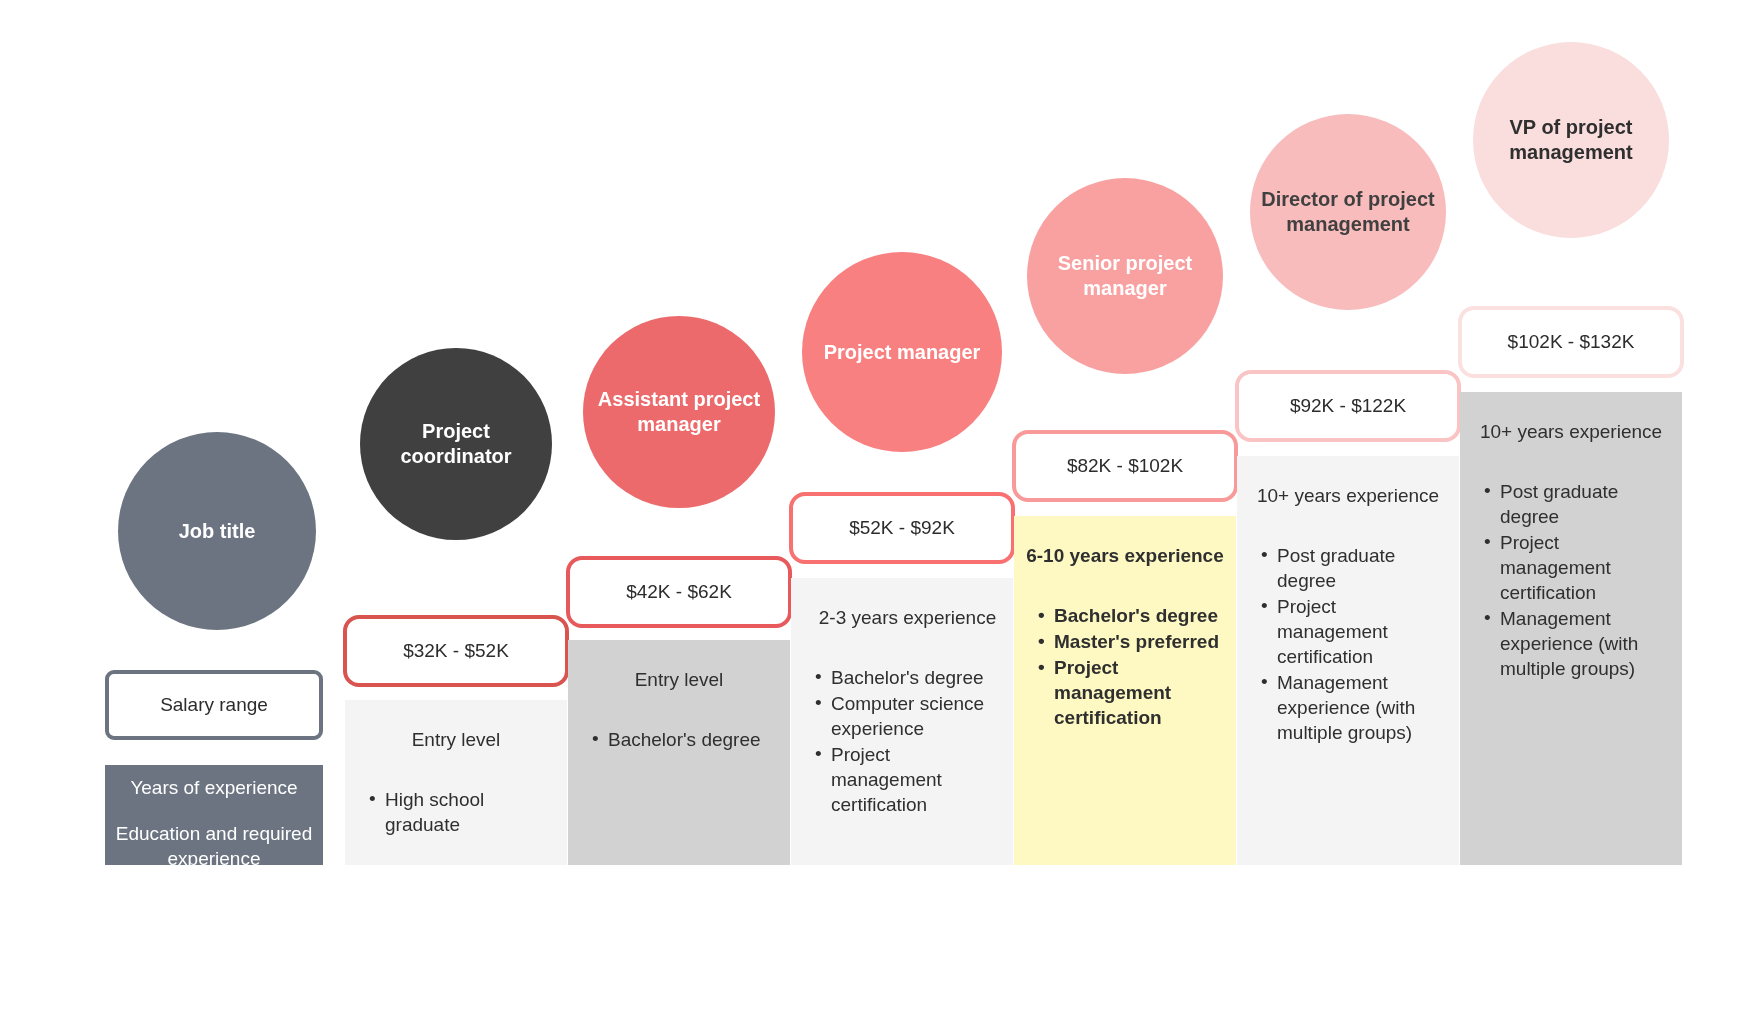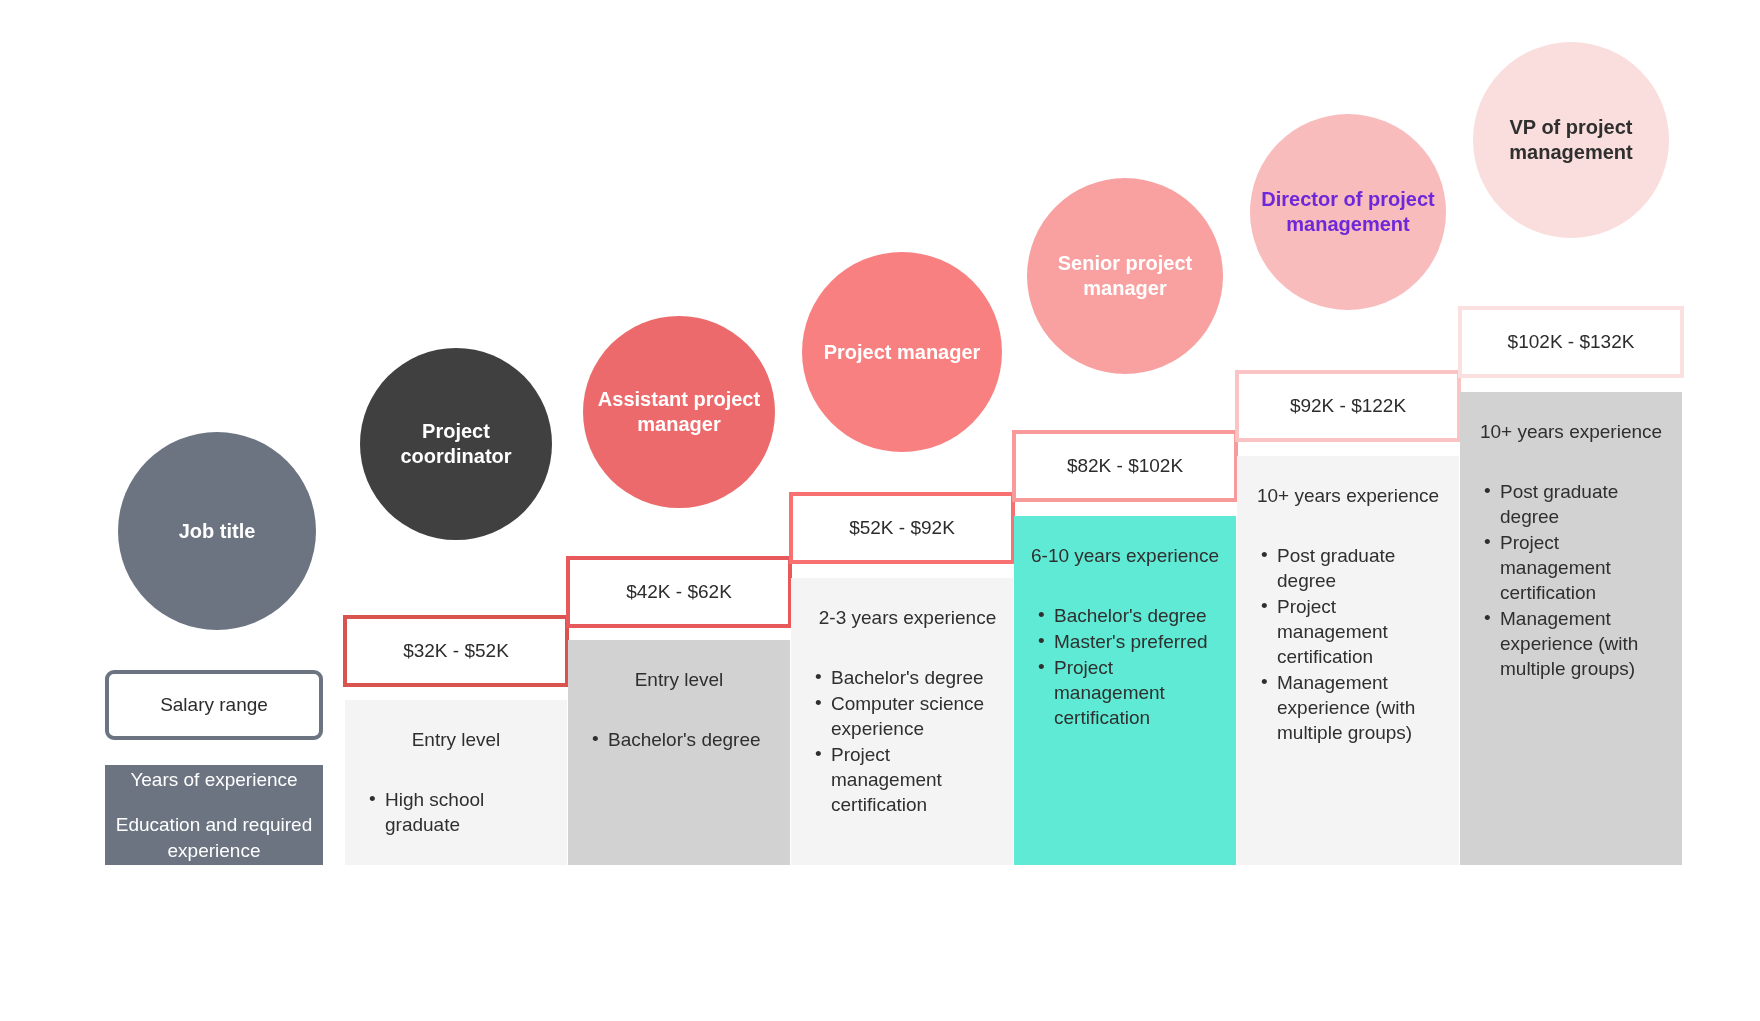--- a/index.html
+++ b/index.html
@@ -27,40 +27,40 @@
     border-radius: 10px;
     display: flex; align-items: center; justify-content: center;
     text-align: center;
     color: #2c2c2c;
   }
   .legend-panel {
     position: absolute;
     background: #6b7480;
     color: #ffffff;
     display: flex; flex-direction: column;
-    align-items: center; justify-content: center;
+    align-items: center; justify-content: space-between;
     text-align: center;
     padding: 10px 8px;
   }
   .legend-panel .lp-line { line-height: 1.35; }
   .legend-panel .lp-line + .lp-line { margin-top: 20px; }
 
   .job-circle {
     position: absolute;
     border-radius: 50%;
     display: flex; align-items: center; justify-content: center;
     text-align: center;
     font-weight: bold;
     line-height: 1.25;
     padding: 6px;
   }
   .salary-box {
     position: absolute;
     background: #ffffff;
-    border-radius: 0;
+    border-radius: 16px;
     display: flex; align-items: center; justify-content: center;
     text-align: center;
     color: #2c2c2c;
     font-size: 19px;
   }
   .info-panel {
     position: absolute;
     padding: 0;
     color: #2f2f2f;
   }
@@ -143,29 +143,29 @@
           <li>Computer science experience</li>
           <li>Project management certification</li>
         </ul>
       </div>
       <div class="job-circle" style="left: 1027px; top: 178px; width: 196px; height: 196px; background: rgb(249, 160, 161); color: rgb(255, 255, 255); font-size: 20px;">
         <span>Senior project manager</span>
       </div>
       <div class="salary-box" style="left: 1012px; top: 430px; width: 226px; height: 72px; border: 4px solid rgb(249, 154, 154);">
         <span>$82K - $102K</span>
       </div>
-      <div class="info-panel" style="left: 1014px; top: 516px; width: 222px; height: 349px; background: #5eead4;">
+      <div class="info-panel" style="left: 1014px; top: 516px; width: 222px; height: 349px; background: #fef9c3; font-weight: bold;">
         <div class="info-years" style="padding-top: 28px;">6-10 years experience</div>
         <ul class="info-list" style="margin-top: 34px; padding-left: 20px; padding-right: 10px;">
           <li>Bachelor's degree</li>
           <li>Master's preferred</li>
           <li>Project management certification</li>
         </ul>
       </div>
-      <div class="job-circle" style="left: 1250px; top: 114px; width: 196px; height: 196px; background: rgb(249, 188, 188); color: #6d28d9; font-size: 20px;">
+      <div class="job-circle" style="left: 1250px; top: 114px; width: 196px; height: 196px; background: rgb(249, 188, 188); color: #404040; font-size: 20px;">
         <span>Director of project management</span>
       </div>
       <div class="salary-box" style="left: 1235px; top: 370px; width: 226px; height: 72px; border: 4px solid rgb(251, 196, 196);">
         <span>$92K - $122K</span>
       </div>
       <div class="info-panel" style="left: 1237px; top: 456px; width: 222px; height: 409px; background: rgb(244, 244, 244);">
         <div class="info-years" style="padding-top: 28px;">10+ years experience</div>
         <ul class="info-list" style="margin-top: 34px; padding-left: 20px; padding-right: 10px;">
           <li>Post graduate degree</li>
           <li>Project management certification</li>

